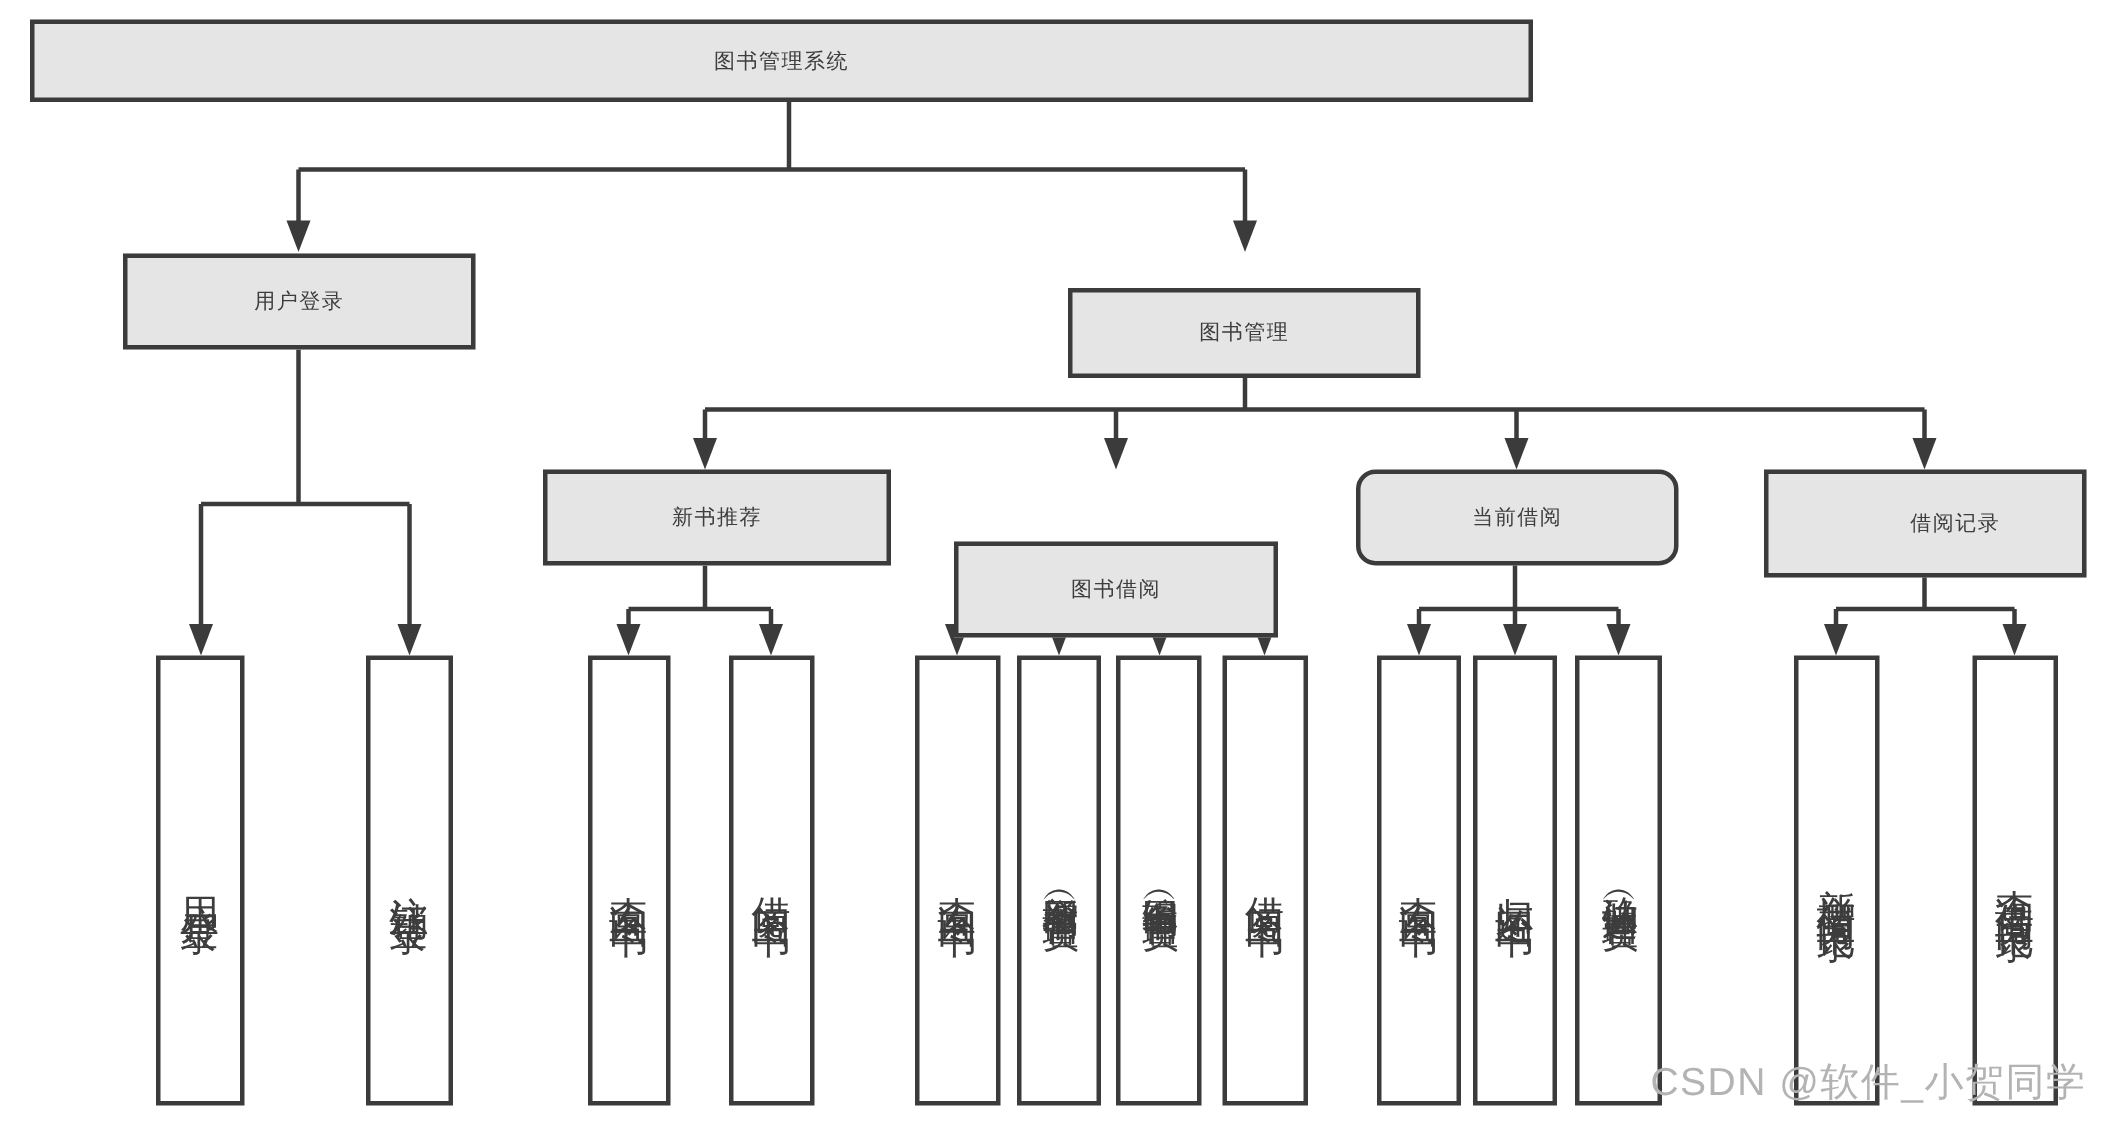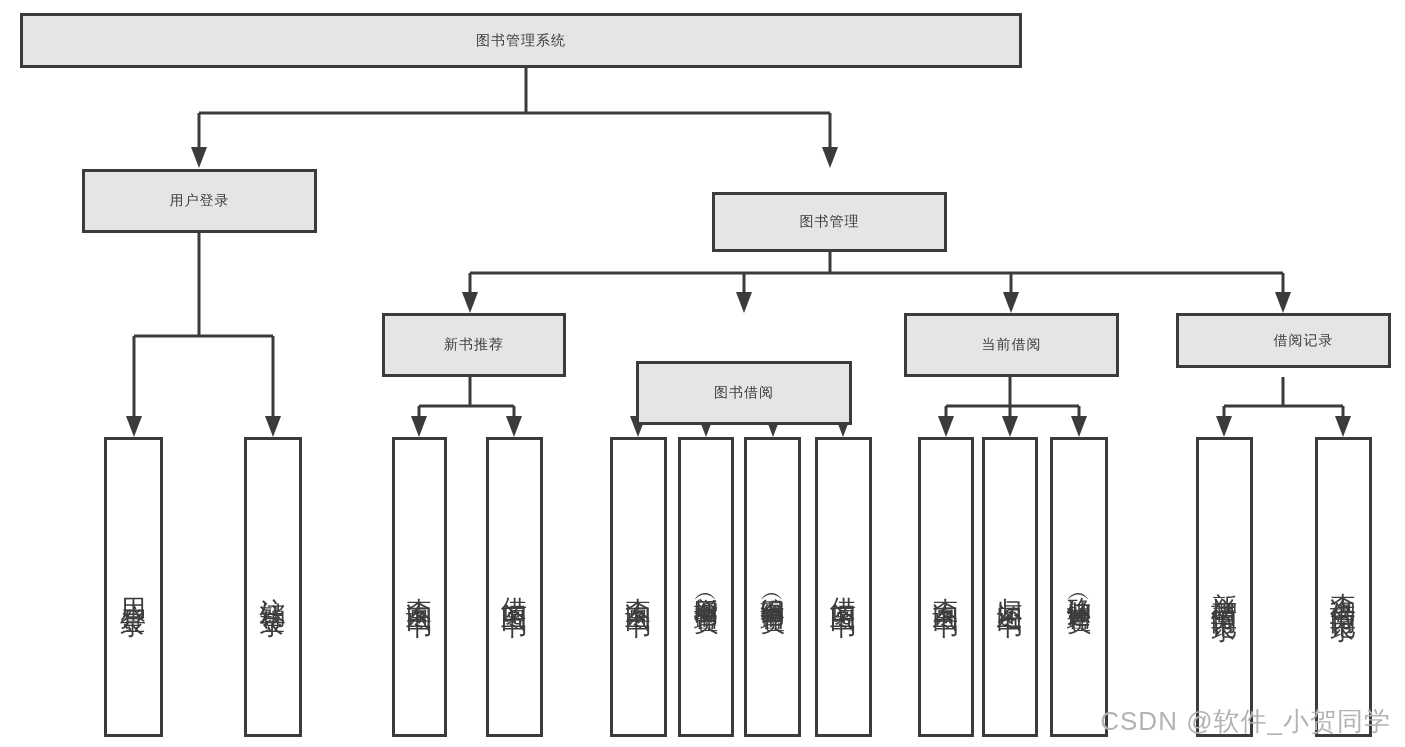--- a/index.html
+++ b/index.html
@@ -100,30 +100,30 @@
     <span>图书管理系统</span>
   </div>
 
   <div class="hbox" style="left:82px;top:169px;width:235px;height:64px;">
     <span>用户登录</span>
   </div>
   <div class="hbox" style="left:712px;top:168px;width:235px;height:60px;margin-top:24px;">
     <span>图书管理</span>
   </div>
 
-  <div class="hbox" style="left:362px;top:313px;width:184px;height:64px;margin-left:20px;">
+  <div class="hbox" style="left:362px;top:313px;width:232px;height:64px;">
     <span>新书推荐</span>
   </div>
   <div class="hbox" style="left:636px;top:313px;width:216px;height:64px;margin-top:48px;">
     <span>图书借阅</span>
   </div>
-  <div class="hbox" style="left:904px;top:313px;width:215px;height:64px;">
+  <div class="hbox" style="left:904px;top:313px;width:215px;height:64px;border-radius:13px;">
     <span>当前借阅</span>
   </div>
-  <div class="hbox" style="left:1176px;top:313px;width:215px;height:55px;padding-left:40px;">
+  <div class="hbox" style="left:1176px;top:313px;width:215px;height:72px;padding-left:40px;">
     <span>借阅记录</span>
   </div>
 
   <div class="leaf" style="left:104px;width:59px;">
     <span class="vtxt">用户登录</span>
   </div>
   <div class="leaf" style="left:244px;width:58px;">
     <span class="vtxt">注销登录</span>
   </div>
 

